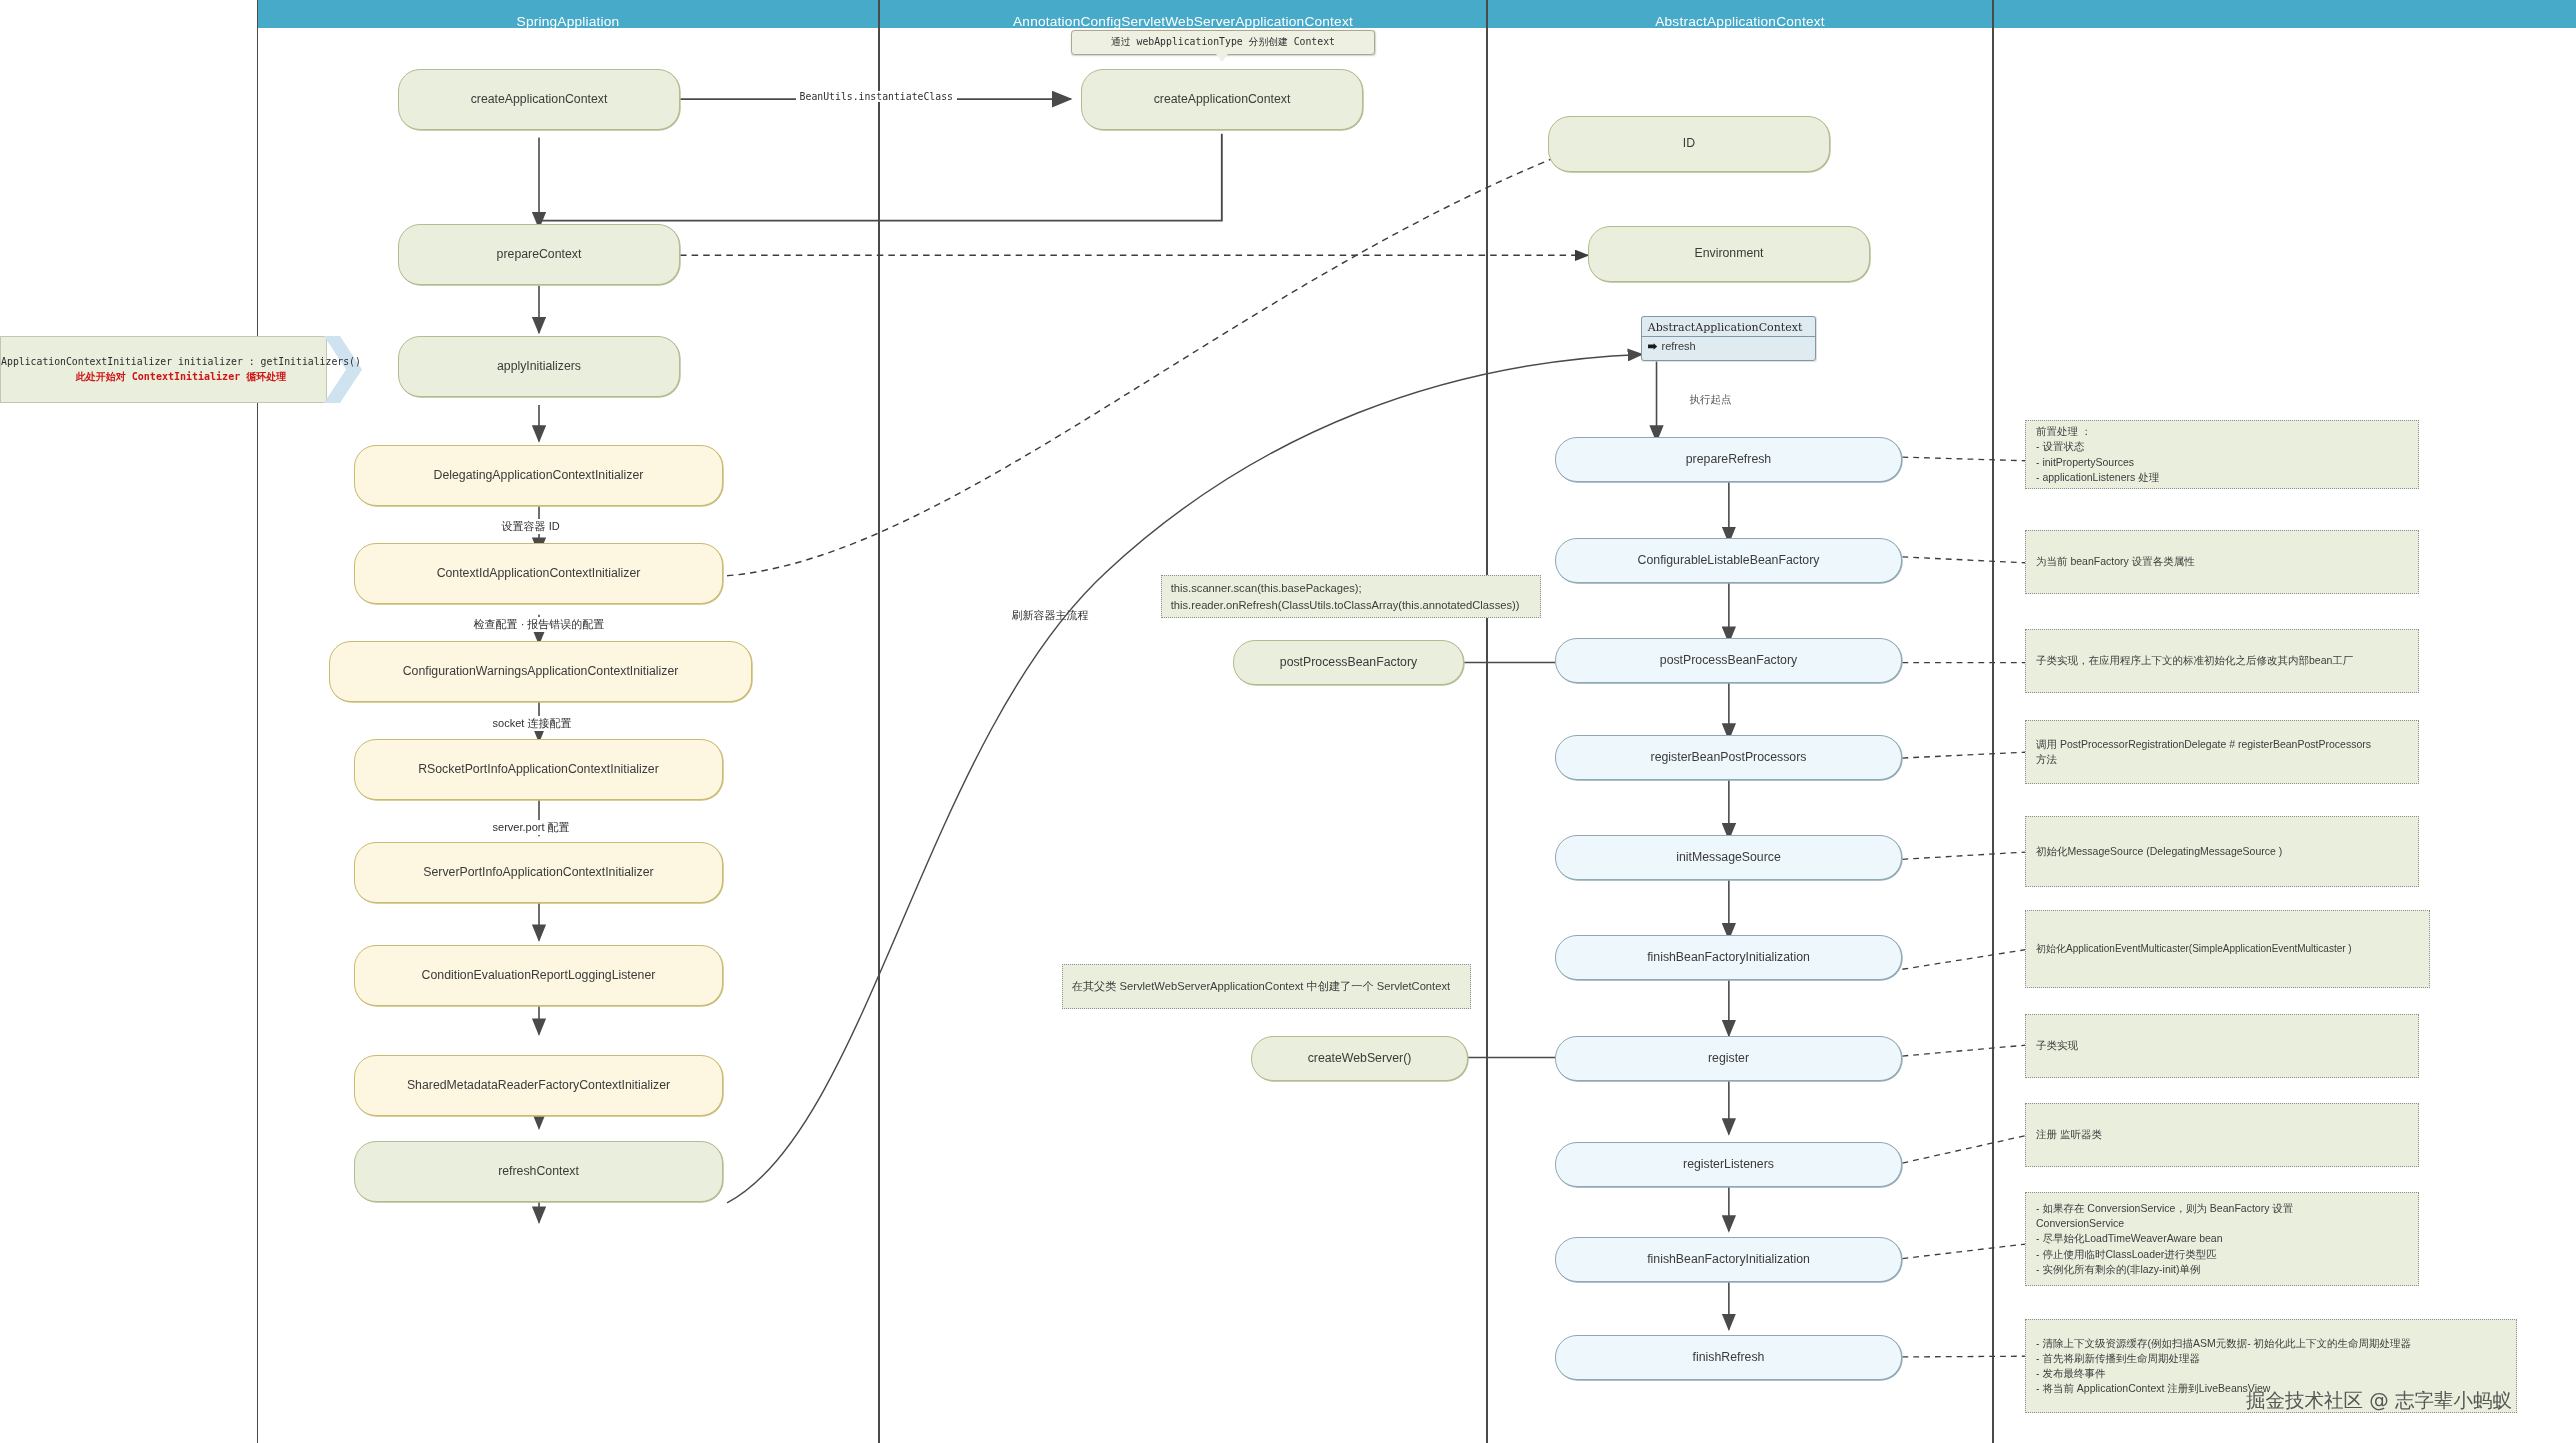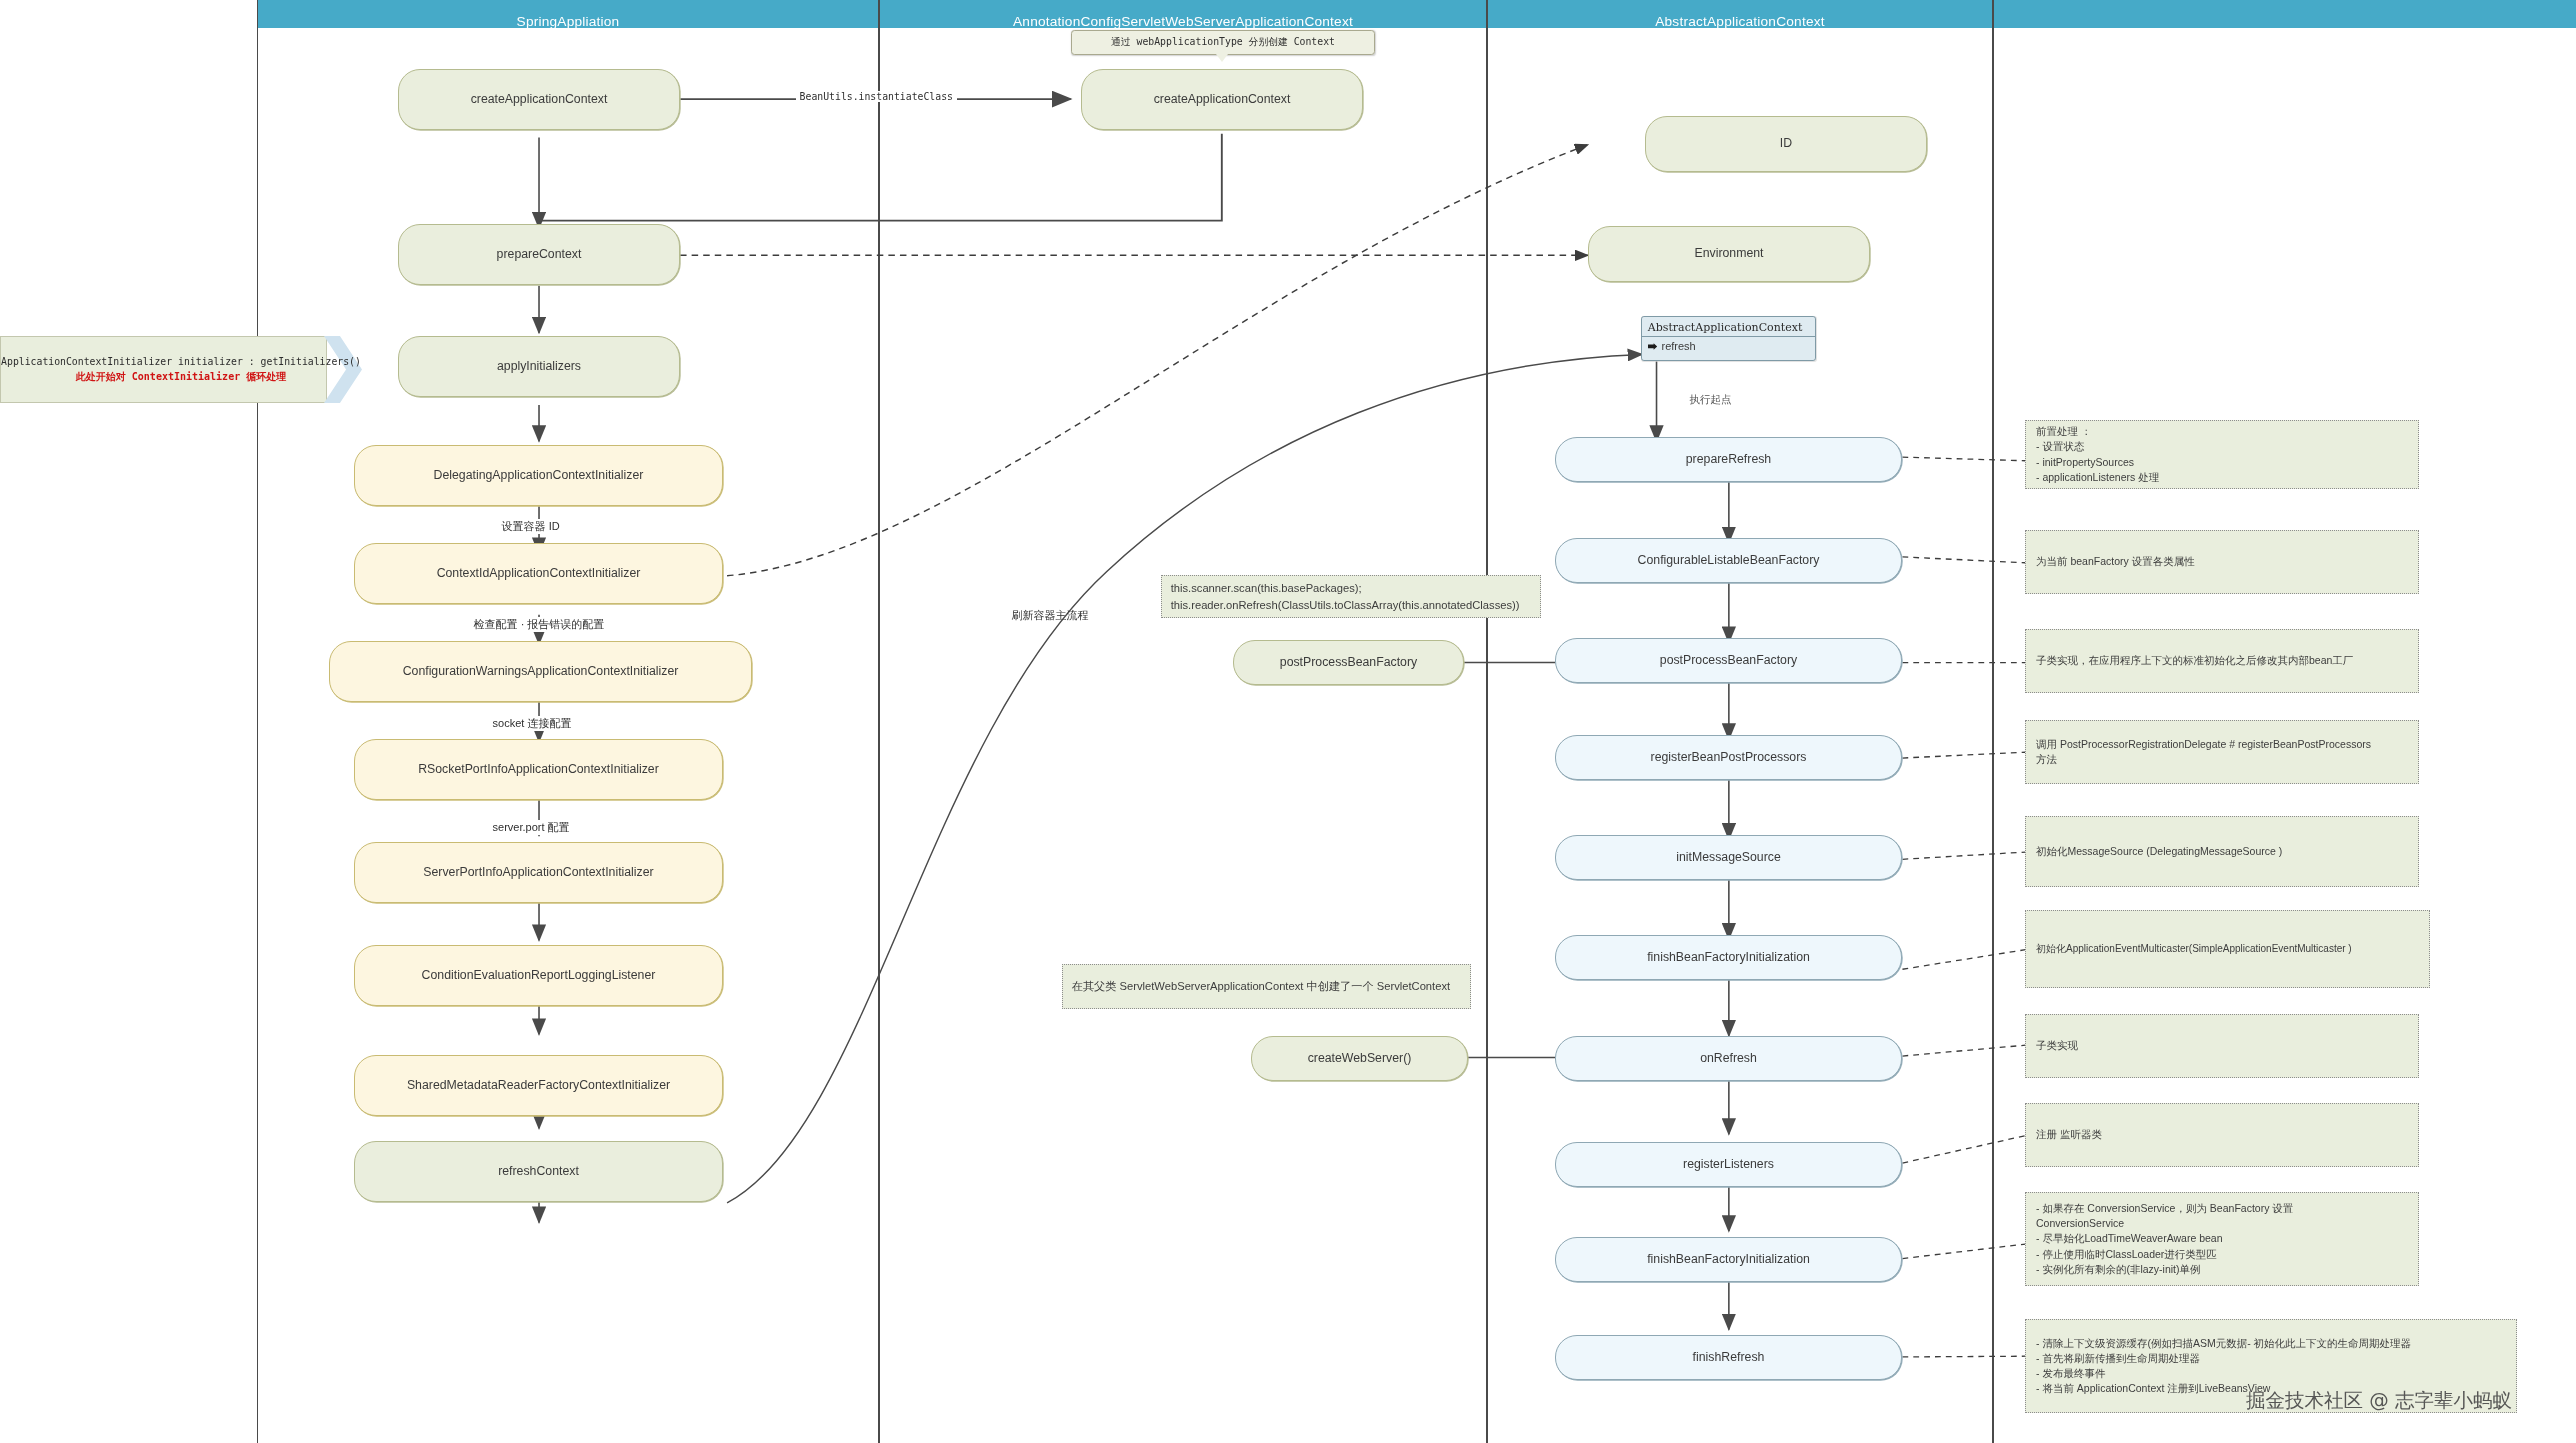--- a/index.html
+++ b/index.html
@@ -246,21 +246,21 @@
   <div class="note" style="left:1062px;top:964px;width:409px;height:45px;font-size:11.2px;padding:4.3px 8.7px;">
     <span>在其父类 ServletWebServerApplicationContext 中创建了一个 ServletContext</span>
   </div>
 
   <div class="node n-green" style="left:1251px;top:1036px;width:217px;height:45px;">
     <span>createWebServer()</span>
   </div>
 
   <div class="elabel plain" style="left:1008px;top:608px;">刷新容器主流程</div>
 
-  <div class="node n-green" style="left:1645px;top:116px;width:282px;height:56px;">
+  <div class="node n-green" style="left:1548px;top:116px;width:282px;height:56px;">
     <span>ID</span>
   </div>
 
   <div class="node n-green" style="left:1588px;top:226px;width:282px;height:56px;">
     <span>Environment</span>
   </div>
 
   <div class="classbox" style="left:1641px;top:316px;width:175px;height:45px;">
     <div class="cb-title">AbstractApplicationContext</div>
     <div class="cb-member">
@@ -289,21 +289,21 @@
 
   <div class="node n-blue" style="left:1555px;top:835px;width:347px;height:45px;">
     <span>initMessageSource</span>
   </div>
 
   <div class="node n-blue" style="left:1555px;top:935px;width:347px;height:45px;">
     <span>finishBeanFactoryInitialization</span>
   </div>
 
   <div class="node n-blue" style="left:1555px;top:1036px;width:347px;height:45px;">
-    <span>onRefresh</span>
+    <span>register</span>
   </div>
 
   <div class="node n-blue" style="left:1555px;top:1142px;width:347px;height:45px;">
     <span>registerListeners</span>
   </div>
 
   <div class="node n-blue" style="left:1555px;top:1237px;width:347px;height:45px;">
     <span>finishBeanFactoryInitialization</span>
   </div>
 

